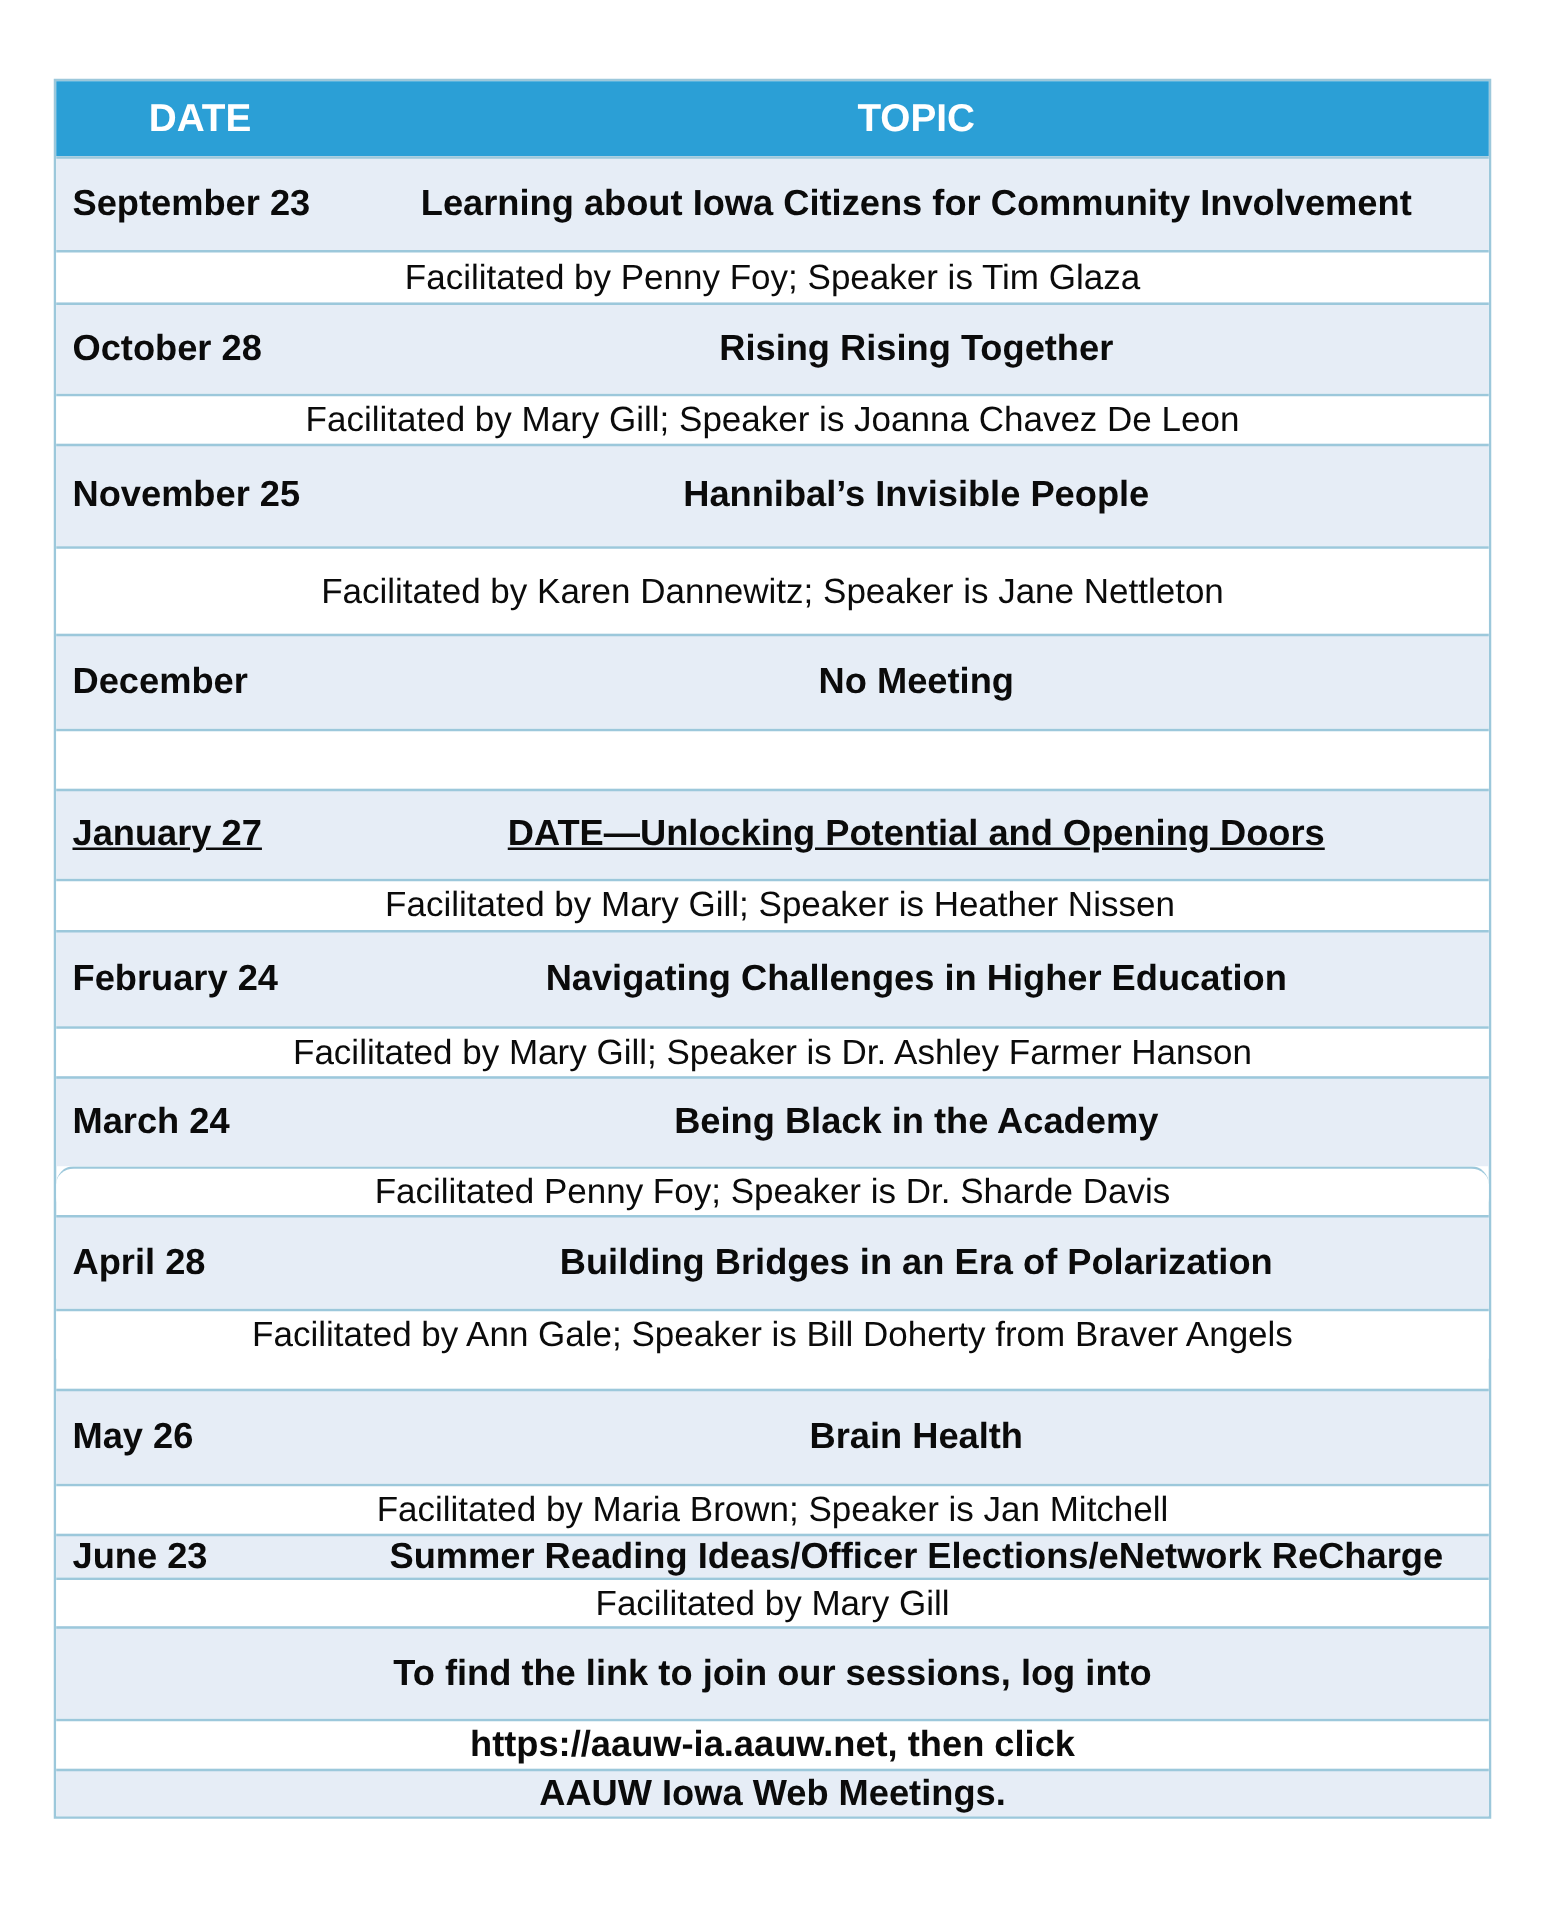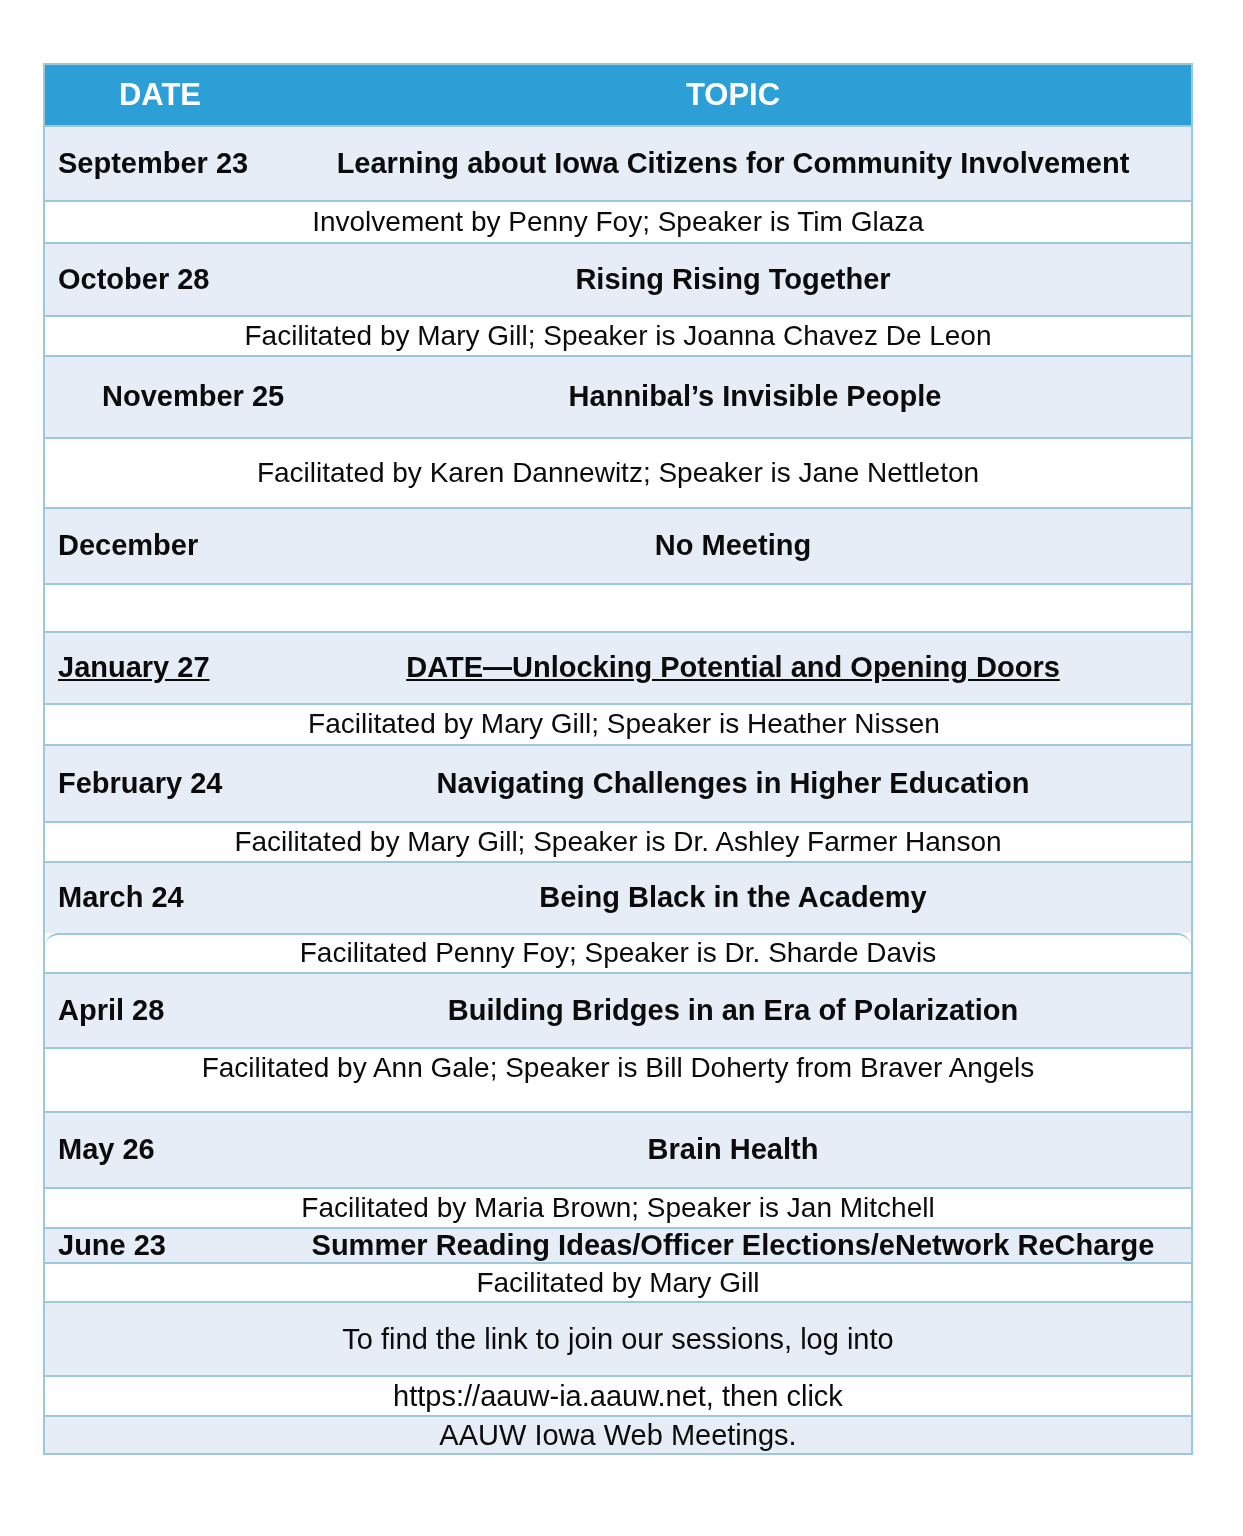--- a/index.html
+++ b/index.html
@@ -54,21 +54,21 @@
     font-size: 29px;
     padding: 0 6px;
   }
   .cell.full {
     flex: 1 1 auto;
     text-align: center;
     font-weight: 400;
     font-size: 28px;
     padding: 0 10px;
   }
-  .row.bold .cell.full { font-weight: 400; font-size: 29px; }
+  .row.bold .cell.full { font-weight: 700; font-size: 29px; }
   .hcell-date {
     flex: 0 0 230px;
     text-align: center;
   }
   .hcell-topic {
     flex: 1 1 auto;
     text-align: center;
   }
 </style>
 </head>
@@ -79,30 +79,30 @@
     <div class="row header">
       <div class="hcell-date">DATE</div>
       <div class="hcell-topic">TOPIC</div>
     </div>
 
   <div class="row alt" style="min-height: 75px;">
         <div class="cell date">September 23</div>
         <div class="cell topic">Learning about Iowa Citizens for Community Involvement</div>
       </div>
       <div class="row" style="min-height: 42px;">
-        <div class="cell full">Involvement by Penny Foy; Speaker is Tim Glaza</div>
+        <div class="cell full">Facilitated by Penny Foy; Speaker is Tim Glaza</div>
       </div>
       <div class="row alt" style="min-height: 73px;">
         <div class="cell date">October 28</div>
         <div class="cell topic">Rising Rising Together</div>
       </div>
       <div class="row" style="min-height: 40px;">
         <div class="cell full">Facilitated by Mary Gill; Speaker is Joanna Chavez De Leon</div>
       </div>
-      <div class="row alt" style="min-height: 82px; padding-left: 44px;">
+      <div class="row alt" style="min-height: 82px;">
         <div class="cell date">November 25</div>
         <div class="cell topic">Hannibal’s Invisible People</div>
       </div>
       <div class="row" style="min-height: 70px;">
         <div class="cell full">Facilitated by Karen Dannewitz; Speaker is Jane Nettleton</div>
       </div>
       <div class="row alt" style="min-height: 76px;">
         <div class="cell date">December</div>
         <div class="cell topic">No Meeting</div>
       </div>

